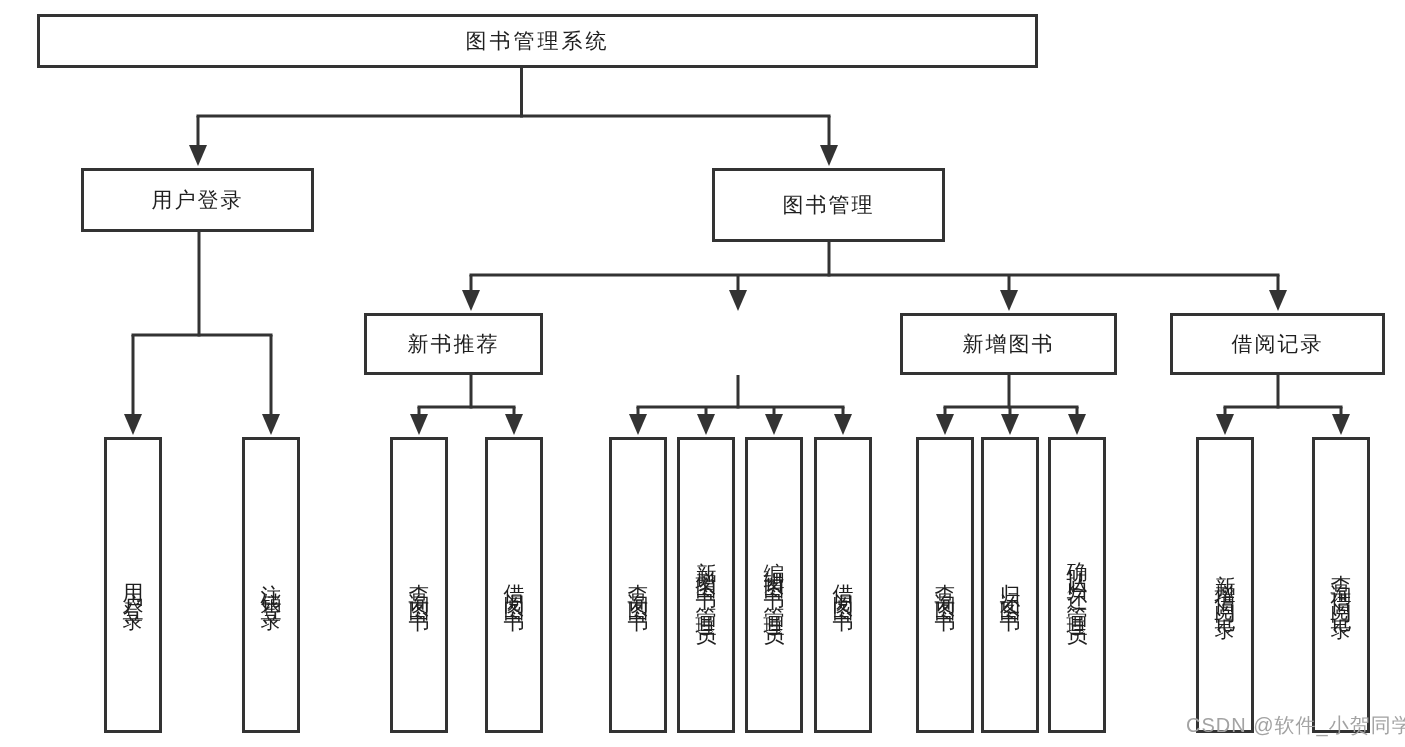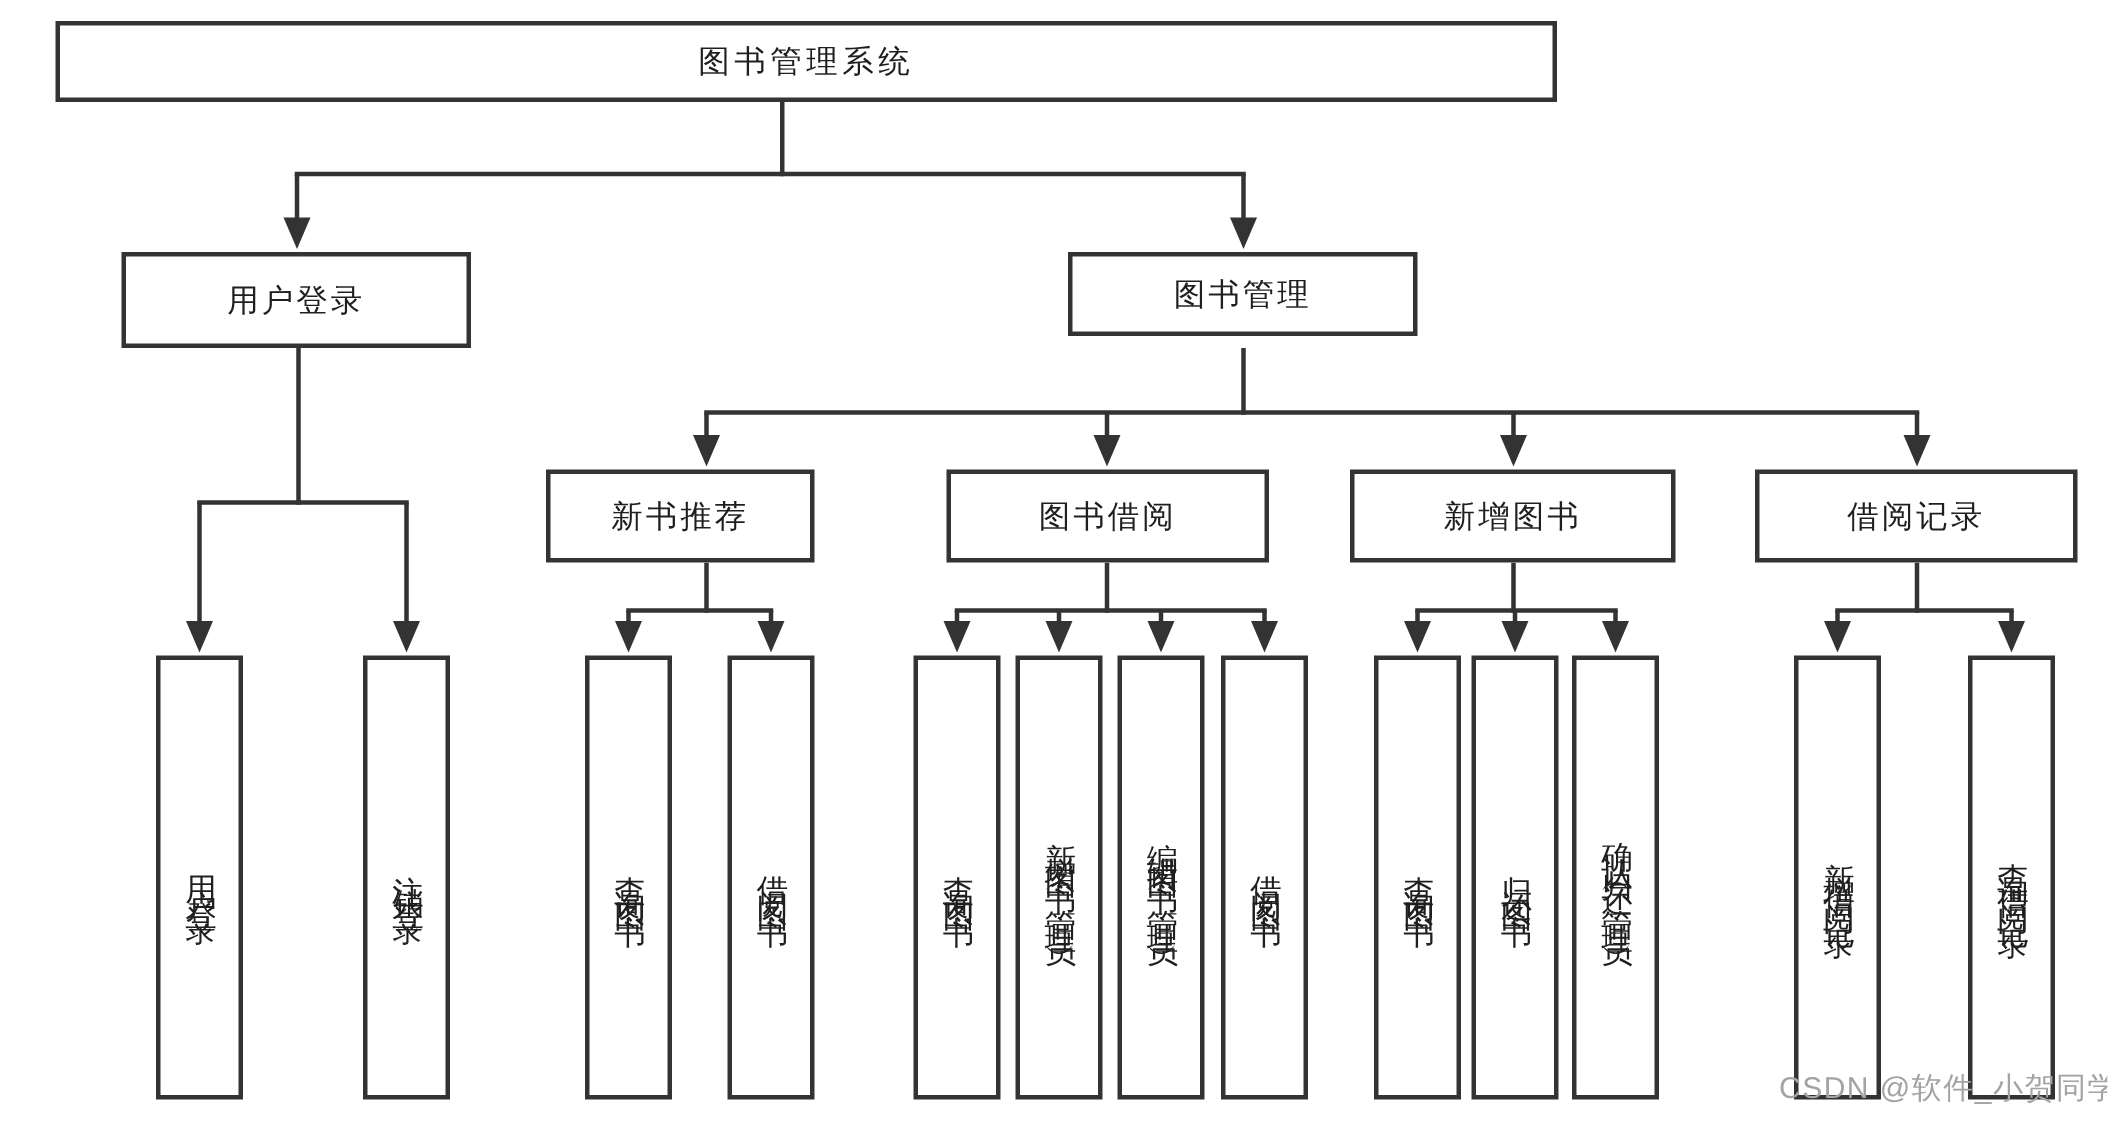--- a/index.html
+++ b/index.html
@@ -125,29 +125,26 @@
     </g>
   </svg>
 
   <div class="box" style="left:21px; top:14px; width:1001px; height:54px;margin-left:16px;">
     <span class="h-label title-label">图书管理系统</span>
   </div>
 
   <div class="box" style="left:81px; top:168px; width:233px; height:64px;">
     <span class="h-label">用户登录</span>
   </div>
-  <div class="box" style="left:712px; top:168px; width:233px; height:56px;">
+  <div class="box" style="left:712px; top:168px; width:233px; height:74px;">
     <span class="h-label">图书管理</span>
   </div>
 
   <div class="box" style="left:364px; top:313px; width:179px; height:62px;">
     <span class="h-label">新书推荐</span>
-  </div>
-  <div class="box" style="left:631px; top:313px; width:215px; height:62px;">
-    <span class="h-label">图书借阅</span>
   </div>
   <div class="box" style="left:900px; top:313px; width:217px; height:62px;">
     <span class="h-label">新增图书</span>
   </div>
   <div class="box" style="left:1170px; top:313px; width:215px; height:62px;">
     <span class="h-label">借阅记录</span>
   </div>
 
   <div class="box" style="left:104px; top:437px; width:58px; height:296px;">
     <span class="v-label">用户登录</span>

